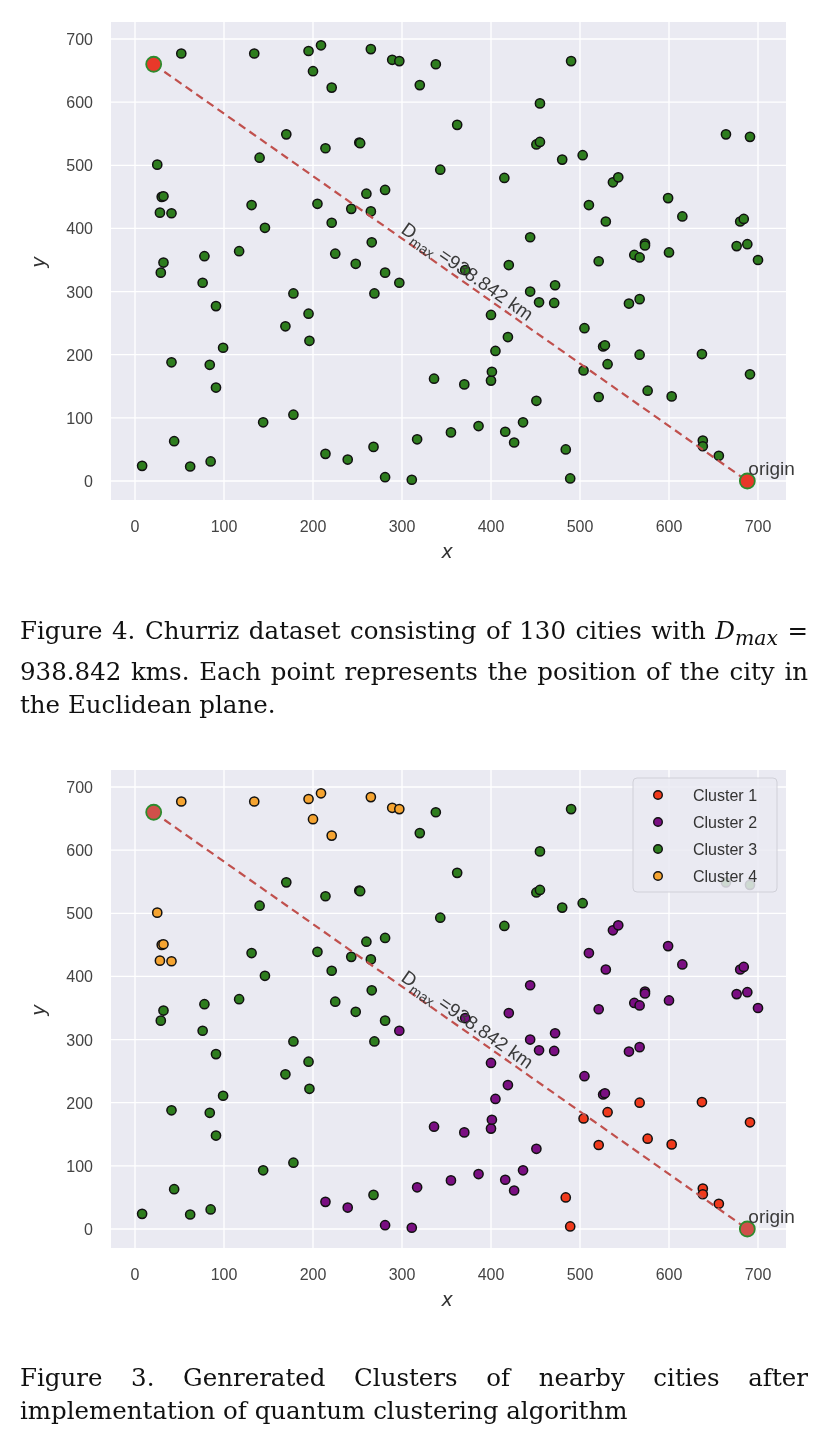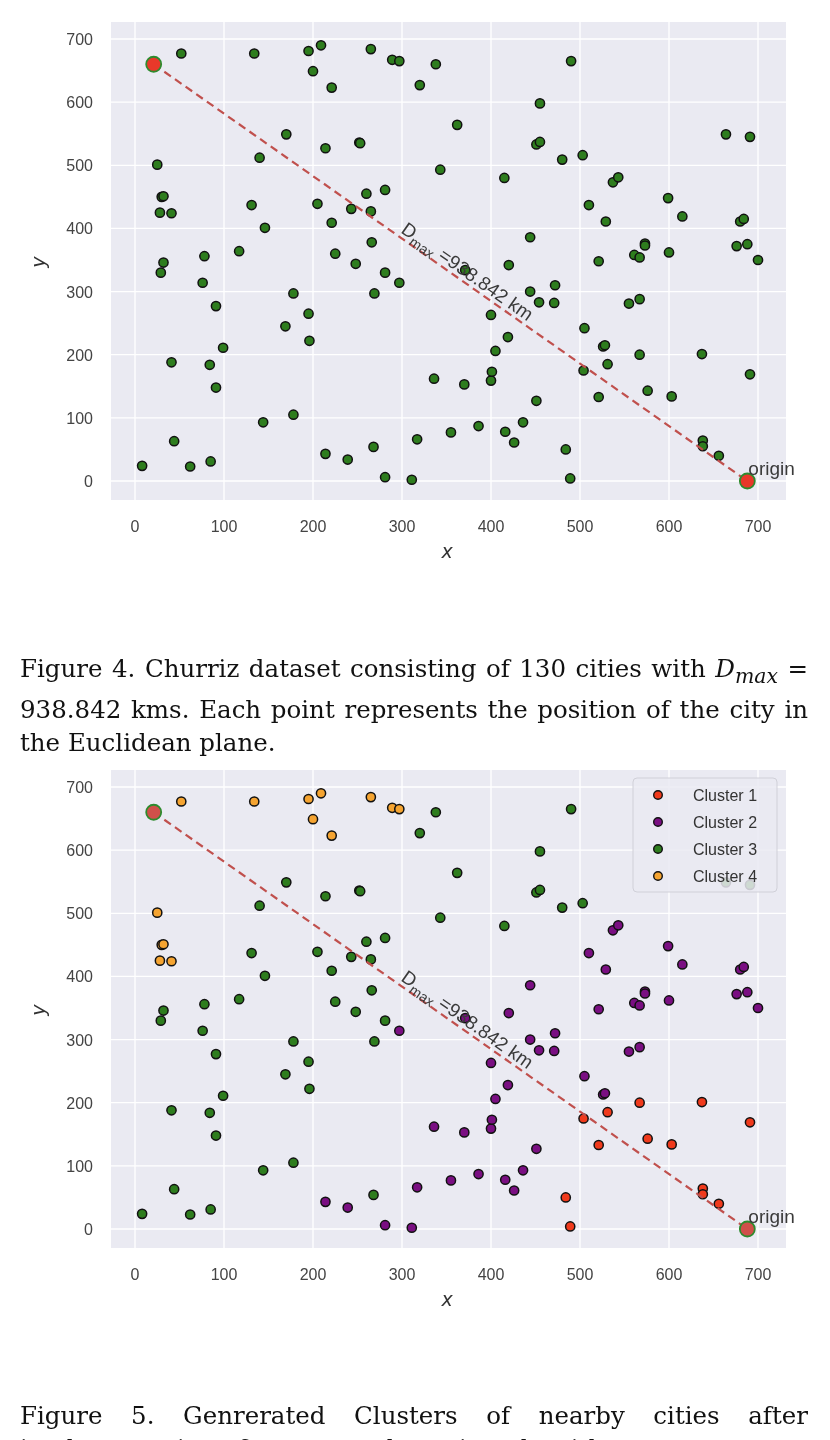--- a/index.html
+++ b/index.html
@@ -3,21 +3,21 @@
 <meta charset="utf-8">
 <style>
   html, body { margin: 0; padding: 0; background: #ffffff; }
   body { width: 830px; height: 1440px; position: relative; overflow: hidden; }
   .figure { position: absolute; left: 0; width: 830px; }
   .plot-svg { position: absolute; left: 0; top: 0; }
   .caption {
     position: absolute; left: 20px; width: 788px;
     font-family: "DejaVu Serif", "Liberation Serif", serif;
     font-size: 24.5px; line-height: 33px; color: #111;
-    text-align: justify; text-align-last: left; margin-top: 38px;
+    text-align: justify; text-align-last: left;
   }
   .tick { font-family: "Liberation Sans", "DejaVu Sans", sans-serif; font-size: 16px; fill: #444; }
   .axlabel { font-family: "DejaVu Sans", "Liberation Sans", sans-serif; font-size: 19px; fill: #333; font-style: italic; }
   .ann { font-family: "Liberation Sans", "DejaVu Sans", sans-serif; font-size: 19px; fill: #3a3a3a; }
   .legend-text { font-family: "Liberation Sans", "DejaVu Sans", sans-serif; font-size: 16px; fill: #333; }
   i.math { font-style: italic; }
 </style>
 </head>
 <body>
 
@@ -384,14 +384,14 @@
         <circle cx="658" cy="74" r="4.3" fill="#7a0f82" stroke="#111" stroke-width="1.4"></circle>
         <text x="693" y="80" class="legend-text">Cluster 2</text>
         <circle cx="658" cy="101" r="4.3" fill="#2e7d1e" stroke="#111" stroke-width="1.4"></circle>
         <text x="693" y="107" class="legend-text">Cluster 3</text>
         <circle cx="658" cy="128" r="4.3" fill="#f5a431" stroke="#111" stroke-width="1.4"></circle>
         <text x="693" y="134" class="legend-text">Cluster 4</text>
       </g>
     </svg>
 </div>
 <div class="caption" style="top:1361px;">
-  <span>Figure 5.  Genrerated Clusters of nearby cities after implementation of quantum clustering algorithm</span>
+  <span>Figure 3.  Genrerated Clusters of nearby cities after implementation of quantum clustering algorithm</span>
 </div>
 
 </body></html>

